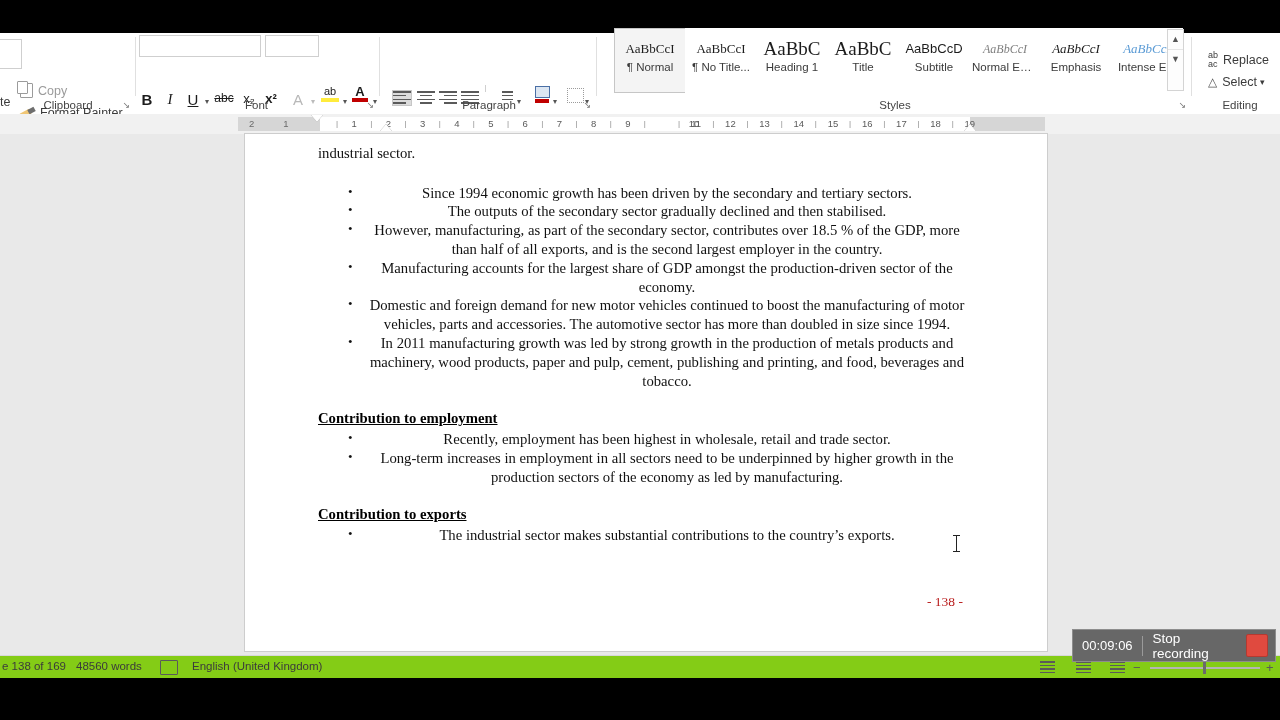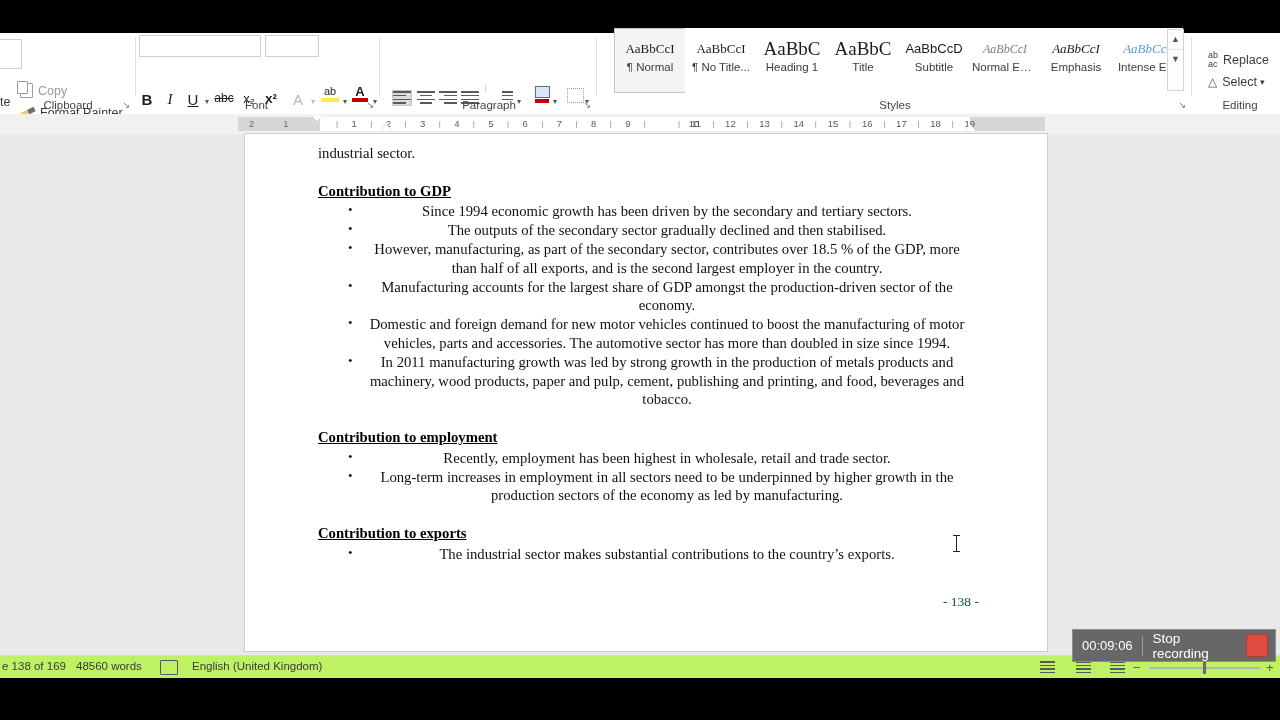--- a/index.html
+++ b/index.html
@@ -86,28 +86,28 @@
         box-shadow:0 0 0 1px #cdcdcd;}
   .doctext{position:absolute;left:73px;top:0px;width:650px;
            font-family:"Liberation Serif", serif;font-size:14.7px;color:#111;line-height:18.8px;}
   .para{margin:0;}
   .clip-top{position:absolute;left:73px;top:-8px;width:650px;height:16px;overflow:hidden;}
   h4.head{font-family:"Liberation Serif", serif;font-size:14.7px;font-weight:bold;
      text-decoration:underline;margin:0;color:#000;}
   ul.bl{list-style:none;margin:2px 0 0 0;padding:0;text-align:center;}
   ul.bl li{position:relative;padding-left:48px;margin:0;}
   ul.bl li:before{content:"\2022";position:absolute;left:30px;top:-1px;font-size:13px;color:#111;}
-  .pgnum{position:absolute;right:68px;top:460px;font-family:"Liberation Serif", serif;
-     font-size:13.5px;color:#14532d;}
+  .pgnum{position:absolute;right:84px;top:460px;font-family:"Liberation Serif", serif;
+     font-size:13.5px;color:#b91c1c;}
   .caret{position:absolute;left:711px;top:401px;width:1px;height:17px;background:#222;}
   .caret:before,.caret:after{content:"";position:absolute;left:-3px;width:7px;height:1px;background:#222;}
   .caret:before{top:0;} .caret:after{bottom:0;}
 
   
-  .statusbar{position:absolute;left:0;top:655px;width:1280px;height:23px;background:#bef264;
+  .statusbar{position:absolute;left:0;top:655px;width:1280px;height:23px;background:#84cc16;
      border-top:1px solid #d8d8d8;font-size:11.5px;color:#3b3b3b;}
   .sb{position:absolute;top:4px;white-space:nowrap;}
   .viewbtn{position:absolute;top:5px;width:15px;height:13px;}
   .viewbtn i{display:block;height:1.5px;background:#5a5a5a;margin-bottom:2px;}
   .zoomslider{position:absolute;top:11px;left:1150px;width:110px;height:2px;background:#b4b4b4;}
   .zoomknob{position:absolute;left:53px;top:-5px;width:3px;height:12px;background:#6b6b6b;}
   .zmlbl{position:absolute;top:4px;font-size:13px;color:#5a5a5a;}
 
   
   .recwidget{position:absolute;left:1072px;top:629px;width:202px;height:31px;background:#676767;
@@ -329,21 +329,20 @@
   </div>
 
   <div class="canvas">
     <div class="page">
 
 
       <div class="doctext" style="top:10px;">
         <p class="para">industrial sector.</p>
         <div id="doc-sections">
             <p class="para">&nbsp;</p>
-            <h4 class="head">Contribution to GDP</h4>
             <ul class="bl">
               <li>Since 1994 economic growth has been driven by the secondary and tertiary sectors.</li>
               <li>The outputs of the secondary sector gradually declined and then stabilised.</li>
               <li>However, manufacturing, as part of the secondary sector, contributes over 18.5 % of the GDP, more than half of all exports, and is the second largest employer in the country.</li>
               <li>Manufacturing accounts for the largest share of GDP amongst the production-driven sector of the economy.</li>
               <li>Domestic and foreign demand for new motor vehicles continued to boost the manufacturing of motor vehicles, parts and accessories.  The automotive sector has more than doubled in size since 1994.</li>
               <li>In 2011 manufacturing growth was led by strong growth in the production of metals products and machinery, wood products, paper and pulp, cement, publishing and printing, and food, beverages and tobacco.</li>
             </ul>
             <p class="para">&nbsp;</p>
             <h4 class="head">Contribution to employment</h4>

